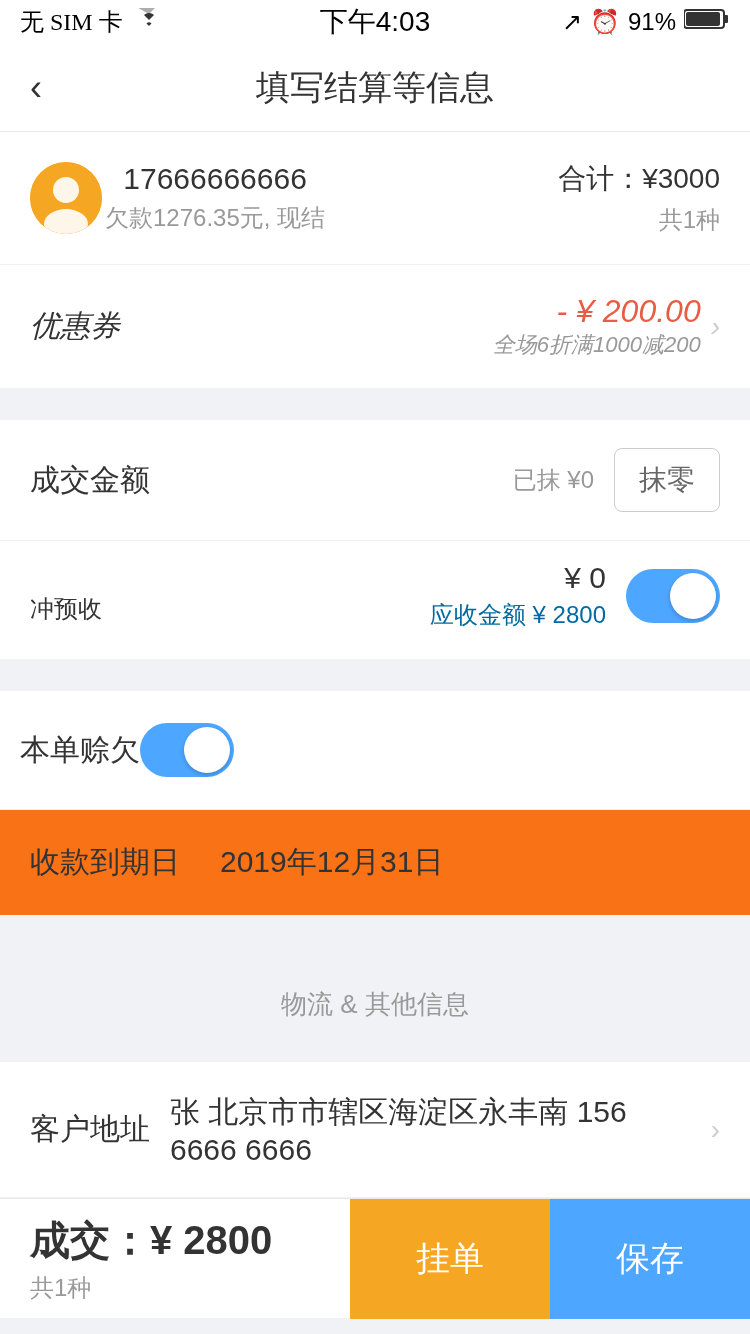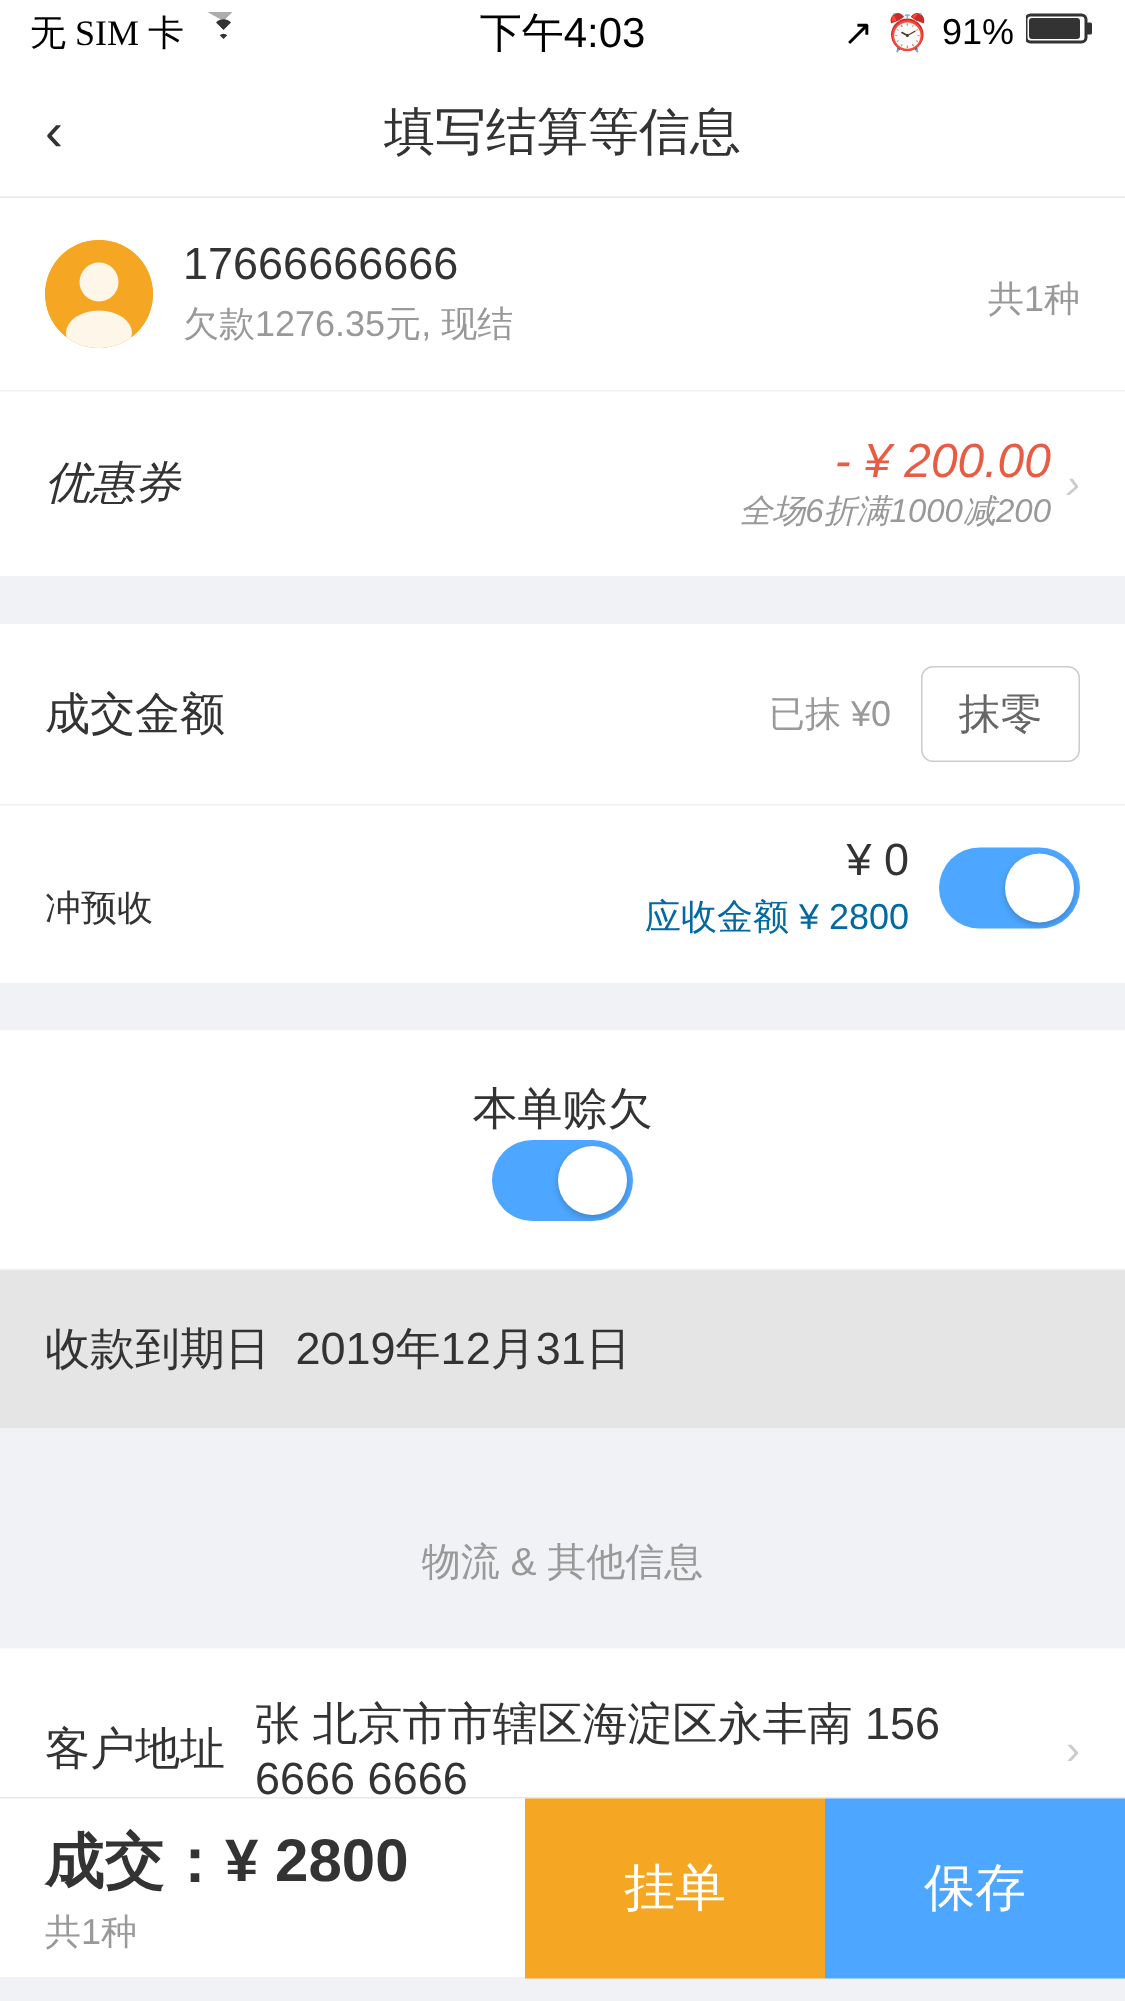--- a/index.html
+++ b/index.html
@@ -85,21 +85,22 @@
     .customer-row {
       display: flex;
       align-items: center;
       justify-content: space-between;
       padding: 28px 30px;
       background: #fff;
     }
     .customer-left {
       display: flex;
       align-items: center;
-      gap: 20px;
+      gap: 3px;
+      text-align: center;
     }
     .avatar {
       width: 72px;
       height: 72px;
       border-radius: 50%;
       background: #f5a623;
       display: flex;
       align-items: center;
       justify-content: center;
       overflow: hidden;
@@ -267,35 +268,34 @@
       box-shadow: 0 2px 4px rgba(0,0,0,0.2);
     }
 
     
     .debt-row {
       display: flex;
       align-items: center;
       justify-content: flex-start;
       padding: 32px 20px;
       background: #fff;
-      flex-direction: column;
     }
     .debt-label {
       font-size: 30px;
       color: #333;
     }
 
     
     .duedate-row {
       display: flex;
       align-items: flex-end;
       padding: 32px 30px;
-      background: #e5e5e5;
+      background: #f97316;
       border-top: 1px solid #f0f0f0;
-      gap: 17px;
+      gap: 40px;
     }
     .duedate-label {
       font-size: 30px;
       color: #333;
     }
     .duedate-value {
       font-size: 30px;
       color: #333;
     }
 
@@ -440,20 +440,21 @@
             <circle cx="36" cy="28" r="13" fill="#fff" opacity="0.9"></circle>
             <ellipse cx="36" cy="62" rx="22" ry="15" fill="#fff" opacity="0.9"></ellipse>
           </svg>
         </div>
         <div class="customer-info">
           <div class="phone">17666666666</div>
           <div class="debt">欠款1276.35元, 现结</div>
         </div>
       </div>
       <div class="customer-right">
+        <div class="total-amount">合计：¥3000</div>
         <div class="total-count">共1种</div>
       </div>
     </div>
 
     <div class="coupon-row">
       <div class="coupon-label">优惠券</div>
       <div class="coupon-right">
         <div class="coupon-right-col">
           <div class="coupon-amount">- ¥ 200.00</div>
           <div class="coupon-desc">全场6折满1000减200</div>

